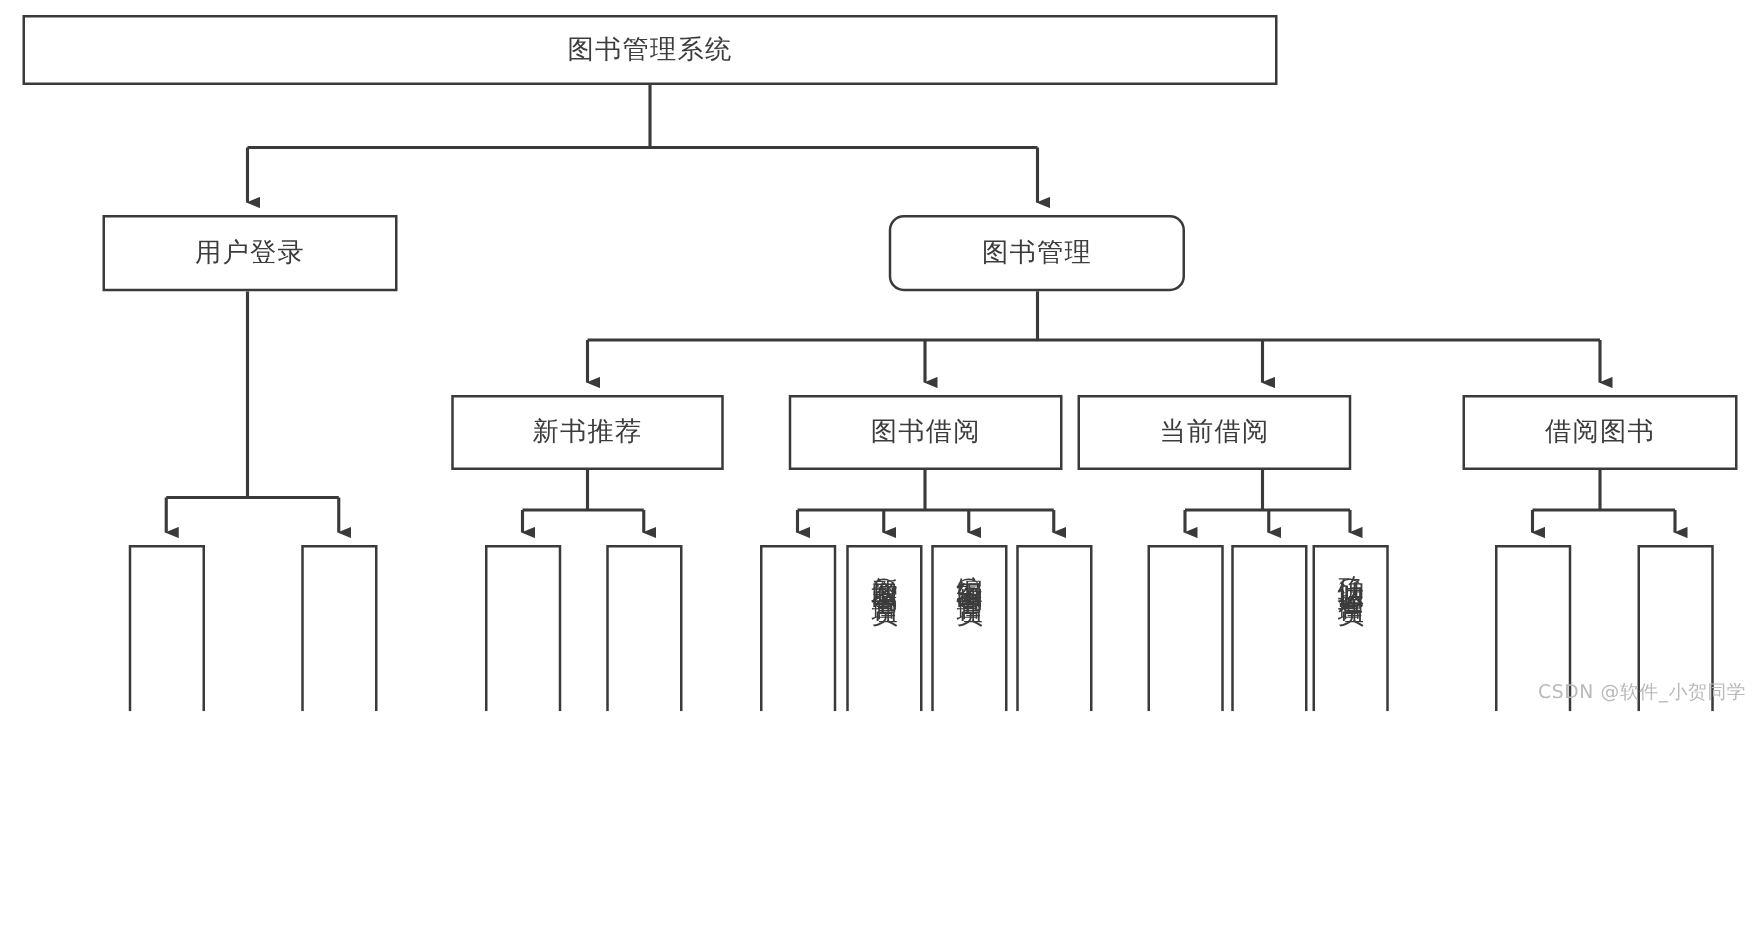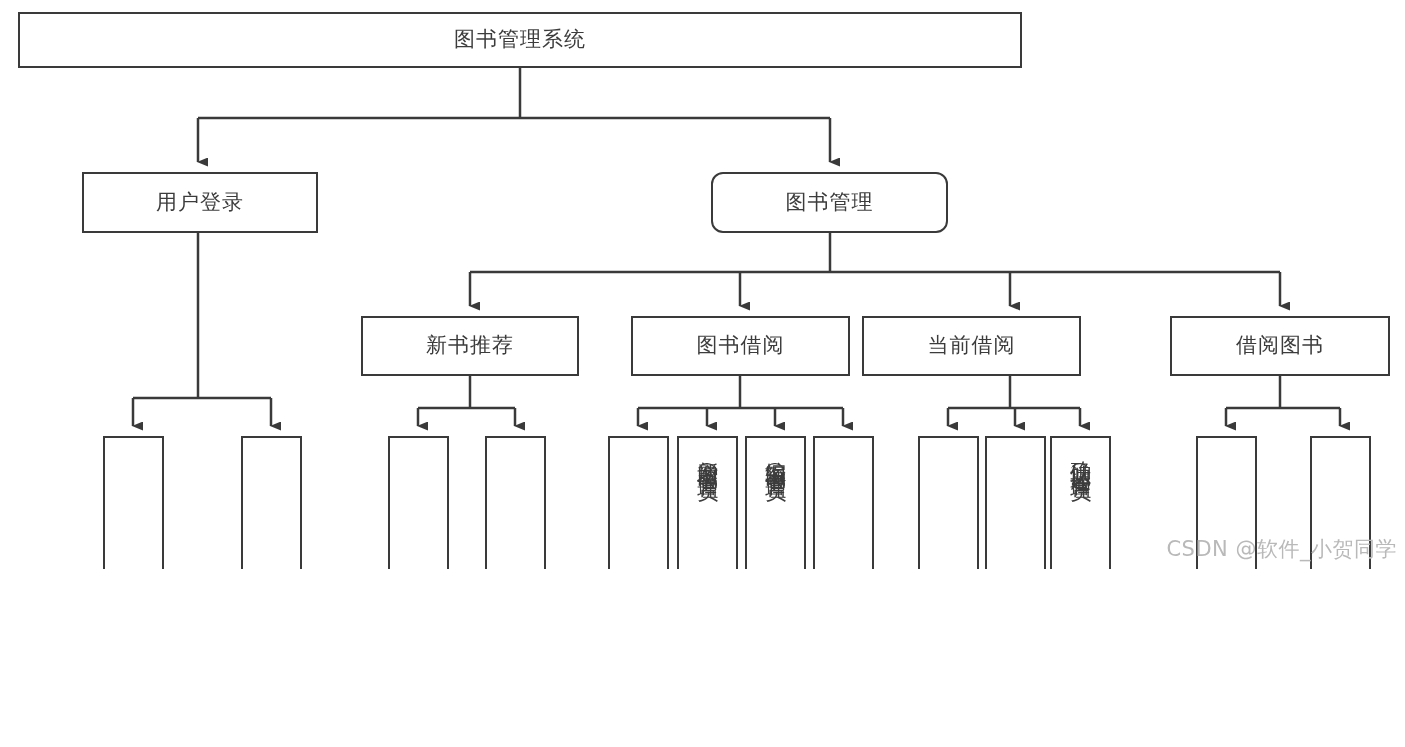--- a/index.html
+++ b/index.html
@@ -54,21 +54,21 @@
   .node.v.align-start {
     justify-content: flex-start;
   }
   .node-root {
     font-size: 22px;
   }
   .watermark {
     position: absolute;
     right: 8px;
     bottom: 6px;
-    font-size: 21px;
+    font-size: 15px;
     color: #b9b9b9;
     letter-spacing: 0.5px;
     white-space: nowrap;
   }
 </style>
 </head>
 <body>
 
 <div id="stage">
 

